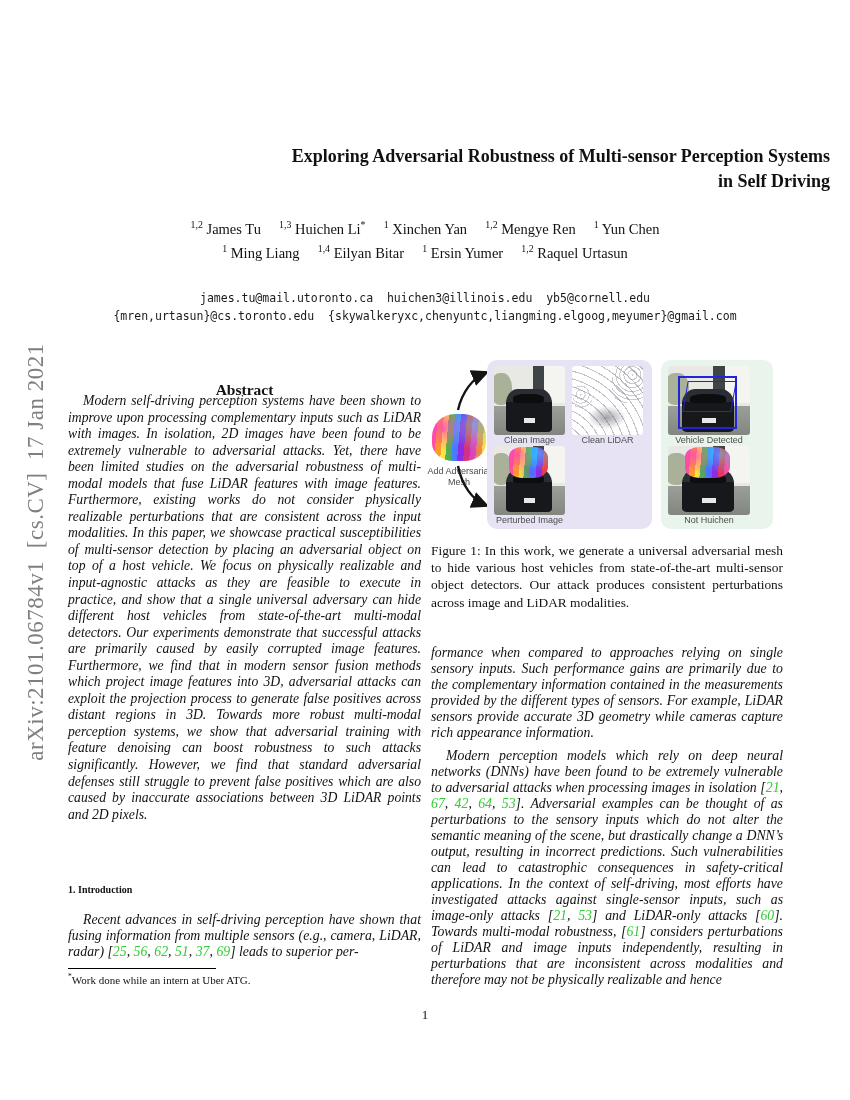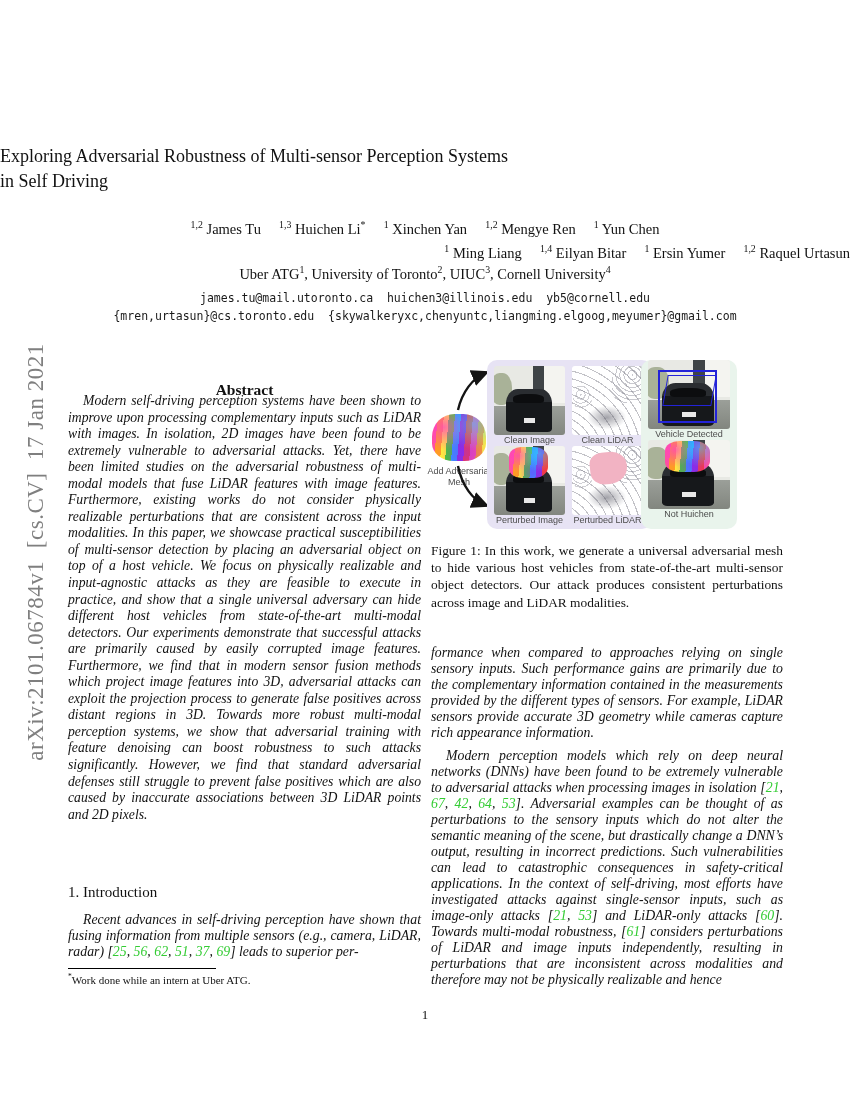--- a/index.html
+++ b/index.html
@@ -4,39 +4,39 @@
 <style>
   html,body { margin:0; padding:0; background:#ffffff; }
   .page { position:relative; width:850px; height:1100px; background:#fff; overflow:hidden;
           font-family:"Liberation Serif","DejaVu Serif",serif; color:#111; }
 
   
   .watermark { position:absolute; left:36px; top:552px; transform:translate(-50%,-50%) rotate(-90deg);
                white-space:pre; font-size:23px; letter-spacing:.5px; color:var(--watermark_gray,#7f7f7f); }
 
   
-  .title { position:absolute; top:144px; left:0; width:830px; text-align:left;
-           font-weight:normal; font-size:18px; line-height:25px; }
+  .title { position:absolute; top:144px; left:0; width:830px; text-align:right;
+           font-weight:bold; font-size:18px; line-height:25px; }
   .authors-row, .affil, .emails { position:absolute; left:0; width:850px; text-align:center; white-space:pre-wrap; }
   .row1 { top:221px; font-size:14.5px; }
-  .row2 { top:245px; font-size:14.5px;text-align:right; }
+  .row2 { top:245px; font-size:14.5px; }
   .affil { top:266px; font-size:14.5px; }
   .emails { font-family:"DejaVu Sans Mono","Liberation Mono",monospace; font-size:11.5px; color:#1a1a1a; }
   .e1 { top:291px; }
   .e2 { top:309px; }
   sup { font-size:68%; vertical-align:super; line-height:0; }
 
   
   .colL { position:absolute; left:68px; top:0; width:353px; height:808px; }
   .colR { position:absolute; left:431px; top:0; width:352px; height:1100px; }
   .colL > *, .colR > * { position:absolute; left:0; width:100%; margin:0; }
 
   .h-abs { top:381px; text-align:center; font-weight:bold; font-size:15.5px; }
   .abs-body { top:393px; font-style:italic; font-size:13.7px; line-height:16.55px; text-align:justify; }
-  .h-sec { top:884px; font-weight:normal; font-size:15px; }
+  .h-sec { top:884px; font-weight:bold; font-size:10px; }
   .body-par { font-size:13.8px; line-height:16px; text-align:justify;font-style:italic; }
   .colL .body-par { top:912px; }
   .indent { text-indent:15px; }
   .fnrule { top:968px; width:148px; border-top:1px solid #000; }
   .footnote { top:974px; font-size:11px; }
 
   .cite { color:var(--citation,#33cc33); }
 
   
   .figure { top:358px; height:177px; }
@@ -49,21 +49,21 @@
       repeating-linear-gradient(95deg,#ff4fa0 0 6px,#ff9a26 6px 12px,#ffe93f 12px 17px,#49c436 17px 23px,#2e9cff 23px 29px,#8b2fd6 29px 35px,#ff3b30 35px 41px);
   }
   .mesh-blob { left:1px; top:56px; width:54px; height:47px; border-radius:42% 42% 40% 40% / 48% 48% 38% 38%; }
   .mesh-label { left:-9px; top:108px; width:74px; font-family:"Liberation Sans",sans-serif;
                 font-size:9px; line-height:11px; color:var(--figlabel_gray,#4c4c4c); text-align:center; }
   .arrows { left:0; top:0; }
 
   .panel { top:2px; height:169px; border-radius:10px; display:flex; flex-wrap:wrap;
            align-content:flex-start; box-sizing:border-box; position:absolute; }
   .lav { left:56px; width:165px; background:var(--panel_lavender,#e7e3f4); padding:6px 7px; column-gap:7px; }
-  .grn { left:210px; width:96px; background:var(--panel_green,#e9f4ec); padding:0 7px; }
+  .grn { left:230px; width:112px; background:var(--panel_green,#e9f4ec); padding:6px 7px; }
   .cell { position:relative; }
   .lav .cell { width:71px; }
   .grn .cell { width:82px; }
   .photo { position:relative; width:100%; height:69px; border-radius:3px; overflow:hidden; background:#e8e9e4; }
   .figlabel { position:relative; width:100%; height:11px; font-family:"Liberation Sans",sans-serif;
               font-size:9px; line-height:11px; color:var(--figlabel_gray,#4c4c4c); text-align:center; }
   .photo span { position:absolute; display:block; }
   .ph-bldg  { right:-2%; top:0; width:46%; height:54%; background:#f4f4f0; }
   .ph-tower { right:30%; top:0; width:15%; height:48%; background:#3f4447; }
   .ph-tree  { left:-5%; top:10%; width:30%; height:46%; background:#a9b298; border-radius:45%; }
@@ -102,21 +102,20 @@
 
   <div class="watermark">arXiv:2101.06784v1  [cs.CV]  17 Jan 2021</div>
 
   <div class="title">
     <div>Exploring Adversarial Robustness of Multi-sensor Perception Systems</div>
     <div>in Self Driving</div>
   </div>
 
   <div class="authors-row row1"><sup>1,2</sup><span> James Tu     </span><sup>1,3</sup><span> Huichen Li</span><sup>*</sup><span>     </span><sup>1</sup><span> Xinchen Yan     </span><sup>1,2</sup><span> Mengye Ren     </span><sup>1</sup><span> Yun Chen</span></div>
   <div class="authors-row row2"><sup>1</sup><span> Ming Liang     </span><sup>1,4</sup><span> Eilyan Bitar     </span><sup>1</sup><span> Ersin Yumer     </span><sup>1,2</sup><span> Raquel Urtasun</span></div>
-  <div class="affil"><span>Uber ATG</span><sup>1</sup><span>, University of Toronto</span><sup>2</sup><span>, UIUC</span><sup>3</sup><span>, Cornell University</span><sup>4</sup></div>
   <div class="emails e1">james.tu@mail.utoronto.ca  huichen3@illinois.edu  yb5@cornell.edu</div>
   <div class="emails e2">{mren,urtasun}@cs.toronto.edu  {skywalkeryxc,chenyuntc,liangming.elgoog,meyumer}@gmail.com</div>
 
   <div class="colL">
     <div class="h-abs">Abstract</div>
     <p class="abs-body indent">Modern self-driving perception systems have been shown to improve upon processing complementary inputs such as LiDAR with images. In isolation, 2D images have been found to be extremely vulnerable to adversarial attacks. Yet, there have been limited studies on the adversarial robustness of multi-modal models that fuse LiDAR features with image features. Furthermore, existing works do not consider physically realizable perturbations that are consistent across the input modalities. In this paper, we showcase practical susceptibilities of multi-sensor detection by placing an adversarial object on top of a host vehicle. We focus on physically realizable and input-agnostic attacks as they are feasible to execute in practice, and show that a single universal adversary can hide different host vehicles from state-of-the-art multi-modal detectors. Our experiments demonstrate that successful attacks are primarily caused by easily corrupted image features. Furthermore, we find that in modern sensor fusion methods which project image features into 3D, adversarial attacks can exploit the projection process to generate false positives across distant regions in 3D. Towards more robust multi-modal perception systems, we show that adversarial training with feature denoising can boost robustness to such attacks significantly. However, we find that standard adversarial defenses still struggle to prevent false positives which are also caused by inaccurate associations between 3D LiDAR points and 2D pixels.</p>
     <div class="h-sec">1. Introduction</div>
     <p class="body-par indent"><span>Recent advances in self-driving perception have shown that fusing information from multiple sensors (e.g., camera, LiDAR, radar) [</span><span class="cite">25</span><span>, </span><span class="cite">56</span><span>, </span><span class="cite">62</span><span>, </span><span class="cite">51</span><span>, </span><span class="cite">37</span><span>, </span><span class="cite">69</span><span>] leads to superior per-</span></p>
     <div class="fnrule"></div>
     <p class="footnote"><sup>*</sup><span>Work done while an intern at Uber ATG.</span></p>
@@ -165,30 +164,20 @@
             <span class="ph-tower"></span>
             <span class="ph-tree"></span>
             <span class="ph-road"></span>
             <span class="ph-car"></span>
             <span class="ph-win"></span>
             <span class="ph-plate"></span>
             <span class="ph-mesh"></span>
           </div>
           <div class="figlabel">Perturbed Image</div>
         </div>
-        <div class="cell">
-          <div class="photo lidar">
-            <span class="ld-arcs"></span>
-            <span class="ld-veg"></span>
-            <span class="ld-veg2"></span>
-            <span class="ld-car"></span>
-            <span class="ld-pink"></span>
-          </div>
-          <div class="figlabel">Perturbed LiDAR</div>
-        </div>
       </div>
 
       <div class="panel grn">
         <div class="cell">
           <div class="photo">
             <span class="ph-bldg"></span>
             <span class="ph-tower"></span>
             <span class="ph-tree"></span>
             <span class="ph-road"></span>
             <span class="ph-car"></span>

